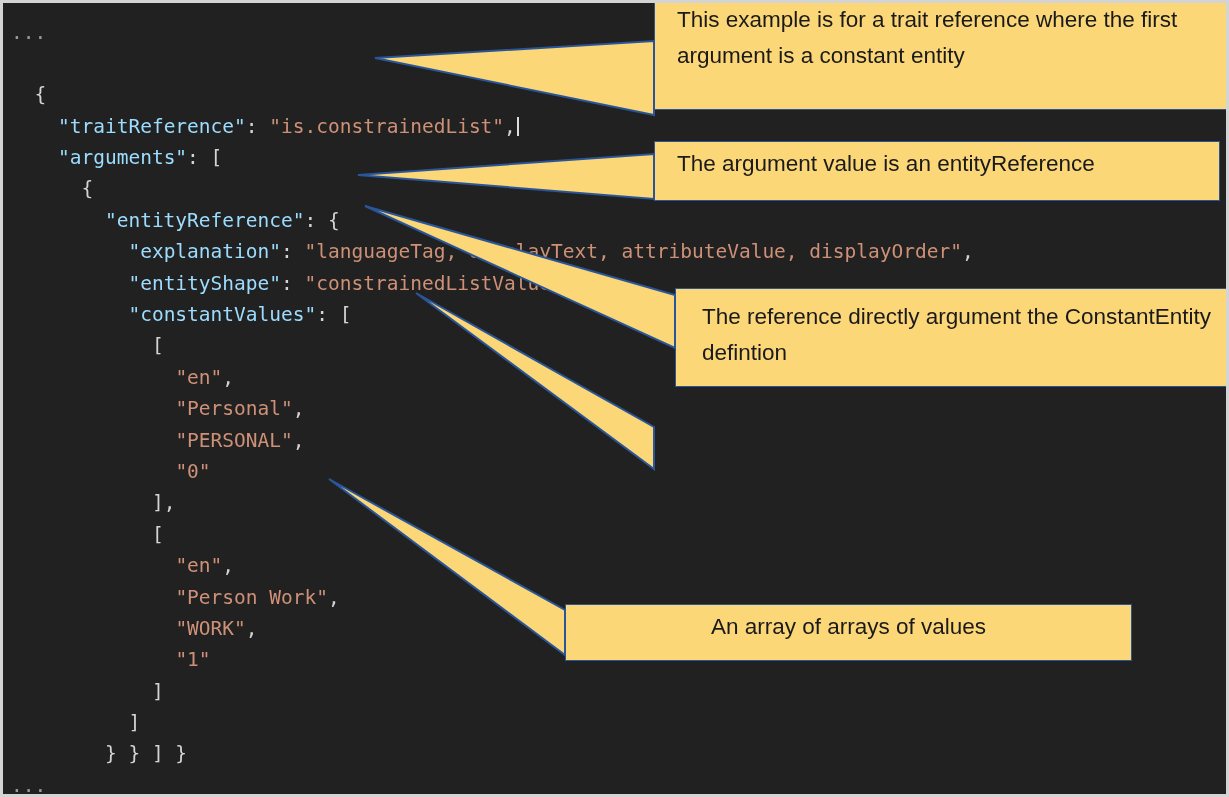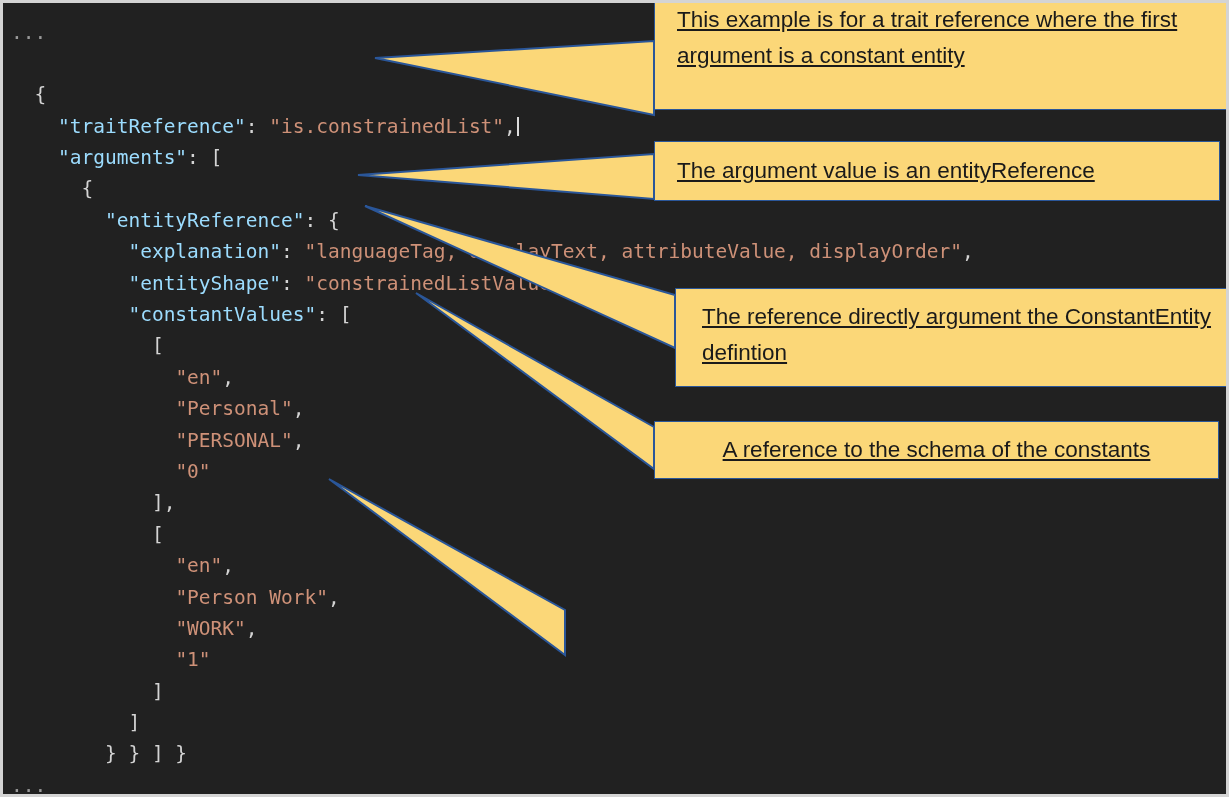--- a/index.html
+++ b/index.html
@@ -42,25 +42,24 @@
   .callout{
     position:absolute;
     background:#fbd778;
     border:1.6px solid #2a5699;
     box-sizing:border-box;
     color:#1a1a1a;
     font-family:"Liberation Sans", sans-serif;
     font-size:22.5px;
     line-height:36px;
     display:flex;
-    align-items:center;
     padding:4px 14px 4px 22px;
   }
   .callout.center{justify-content:center;padding-left:14px;}
-  .callout .txt{display:block;text-decoration:underline;}
+  .callout .txt{display:block;}
   
   #callout-1{left:651px;top:-6px;width:586px;height:113px;align-items:flex-start;padding-top:4px;}
   #callout-2{left:651px;top:138px;width:566px;height:60px;}
   #callout-3{left:672px;top:285px;width:563px;height:99px;align-items:flex-start;padding-top:10px;padding-left:26px;}
   #callout-4{left:651px;top:418px;width:565px;height:58px;}
   #callout-5{left:562px;top:601px;width:567px;height:57px;}
 </style>
 </head>
 <body>
 
@@ -90,19 +89,19 @@
     </div>
 
     <div class="callout" id="callout-2">
       <span class="txt">The argument value is an entityReference</span>
     </div>
 
     <div class="callout" id="callout-3">
       <span class="txt">The reference directly argument the ConstantEntity defintion</span>
     </div>
 
-    <div class="callout center" id="callout-4">
-      <span class="txt">A reference to the schema of the constants</span>
+
+    <div class="callout center" id="callout-5">
+      <span class="txt">An array of arrays of values</span>
     </div>
-
 
   </div>
 </div>
 
 </body></html>

